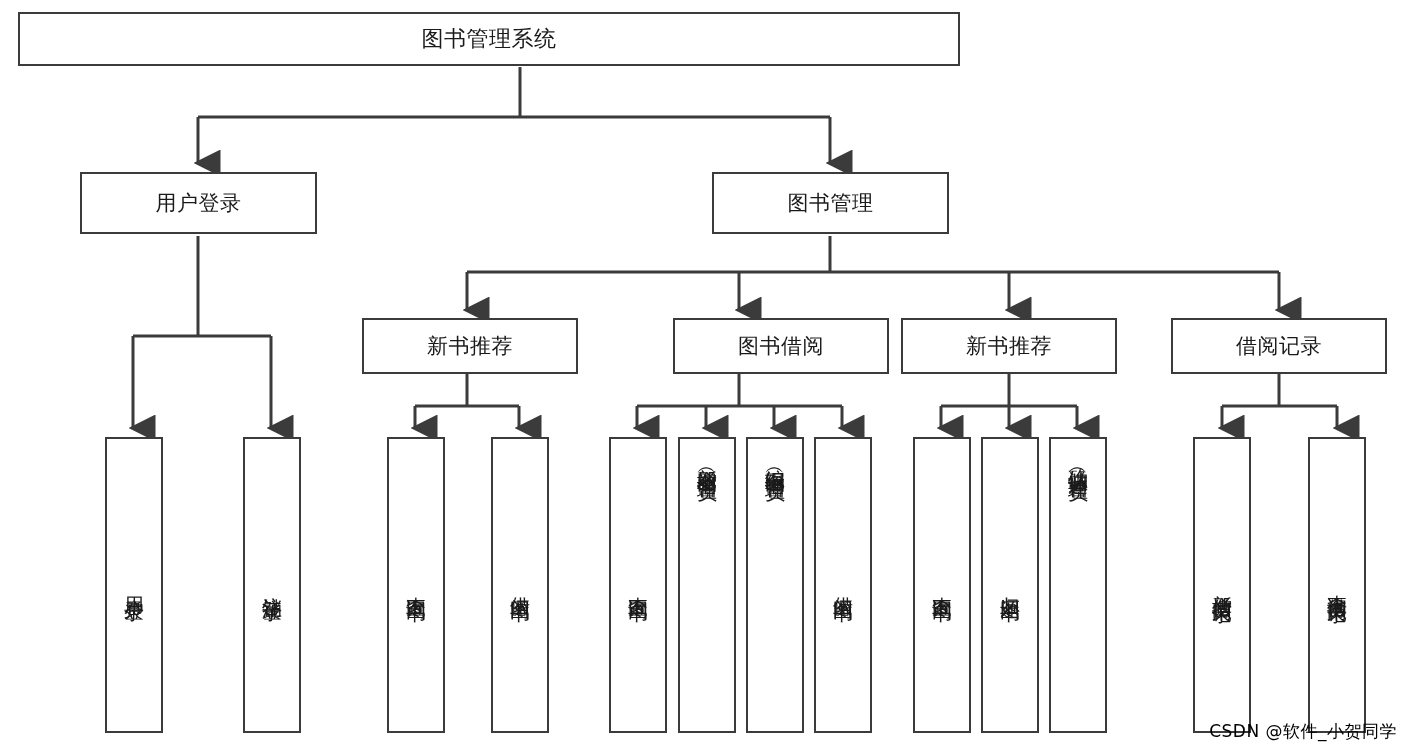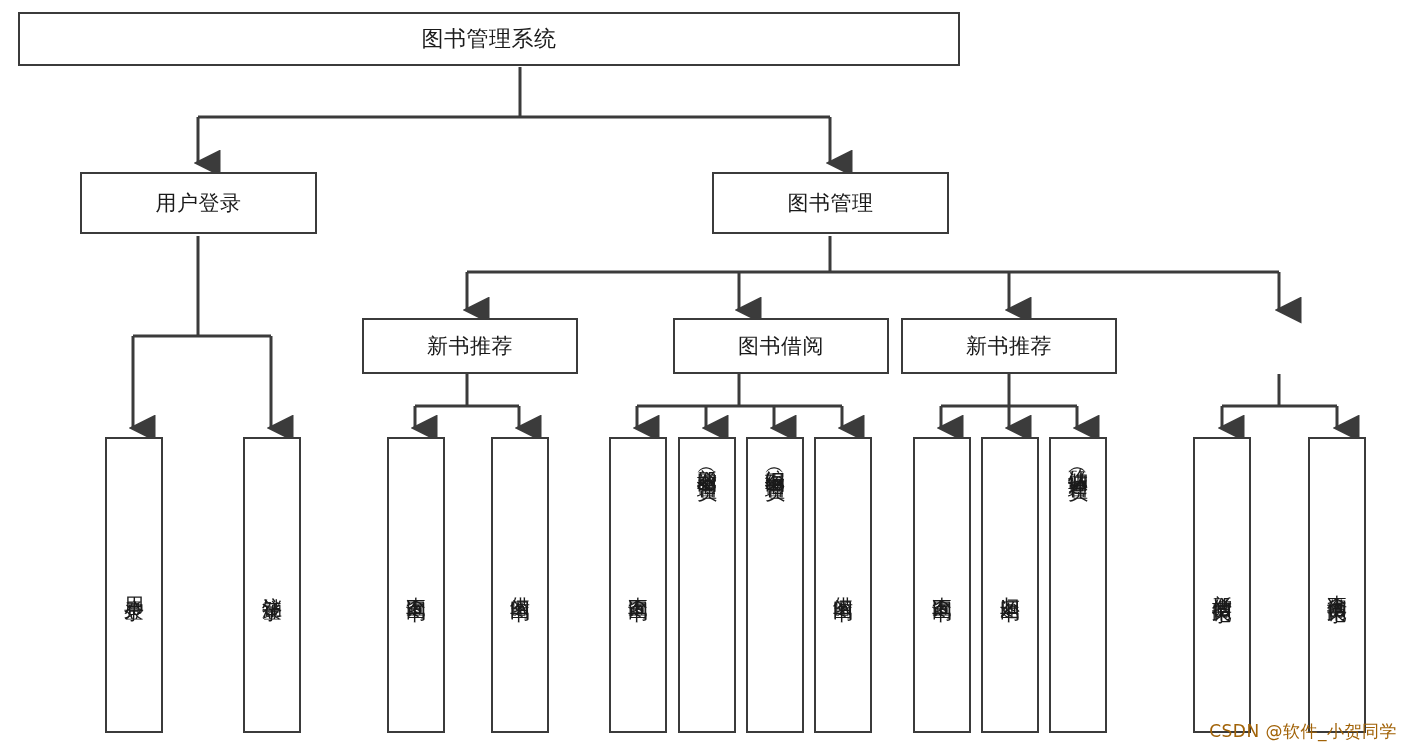--- a/index.html
+++ b/index.html
@@ -62,21 +62,21 @@
   }
   
   .node.leaf.short {
     align-items: center;
     padding-top: 0;
   }
   #watermark {
     position: absolute;
     right: 8px;
     bottom: 4px;
-    color: #a16207;
+    color: #000000;
     font-size: 17px;
     letter-spacing: 0.5px;
     z-index: 3;
     user-select: none;
     white-space: nowrap;
   }
 </style>
 </head>
 <body>
 
@@ -152,20 +152,23 @@
   </div>
 
   <div class="node branch" style="left:633px; top:318px; width:216px; height:56px;margin-left:40px;">
     <span class="node-label">图书借阅</span>
   </div>
 
   <div class="node branch" style="left:901px; top:318px; width:216px; height:56px;">
     <span class="node-label">新书推荐</span>
   </div>
 
+  <div class="node branch" style="left:1171px; top:318px; width:216px; height:56px;">
+    <span class="node-label">借阅记录</span>
+  </div>
 
   <div class="node leaf short" style="left:105px; top:437px; width:58px; height:296px;">
     <span class="node-label">用户登录</span>
   </div>
 
   <div class="node leaf short" style="left:243px; top:437px; width:58px; height:296px;">
     <span class="node-label">注销登录</span>
   </div>
 
   <div class="node leaf short" style="left:387px; top:437px; width:58px; height:296px;">

